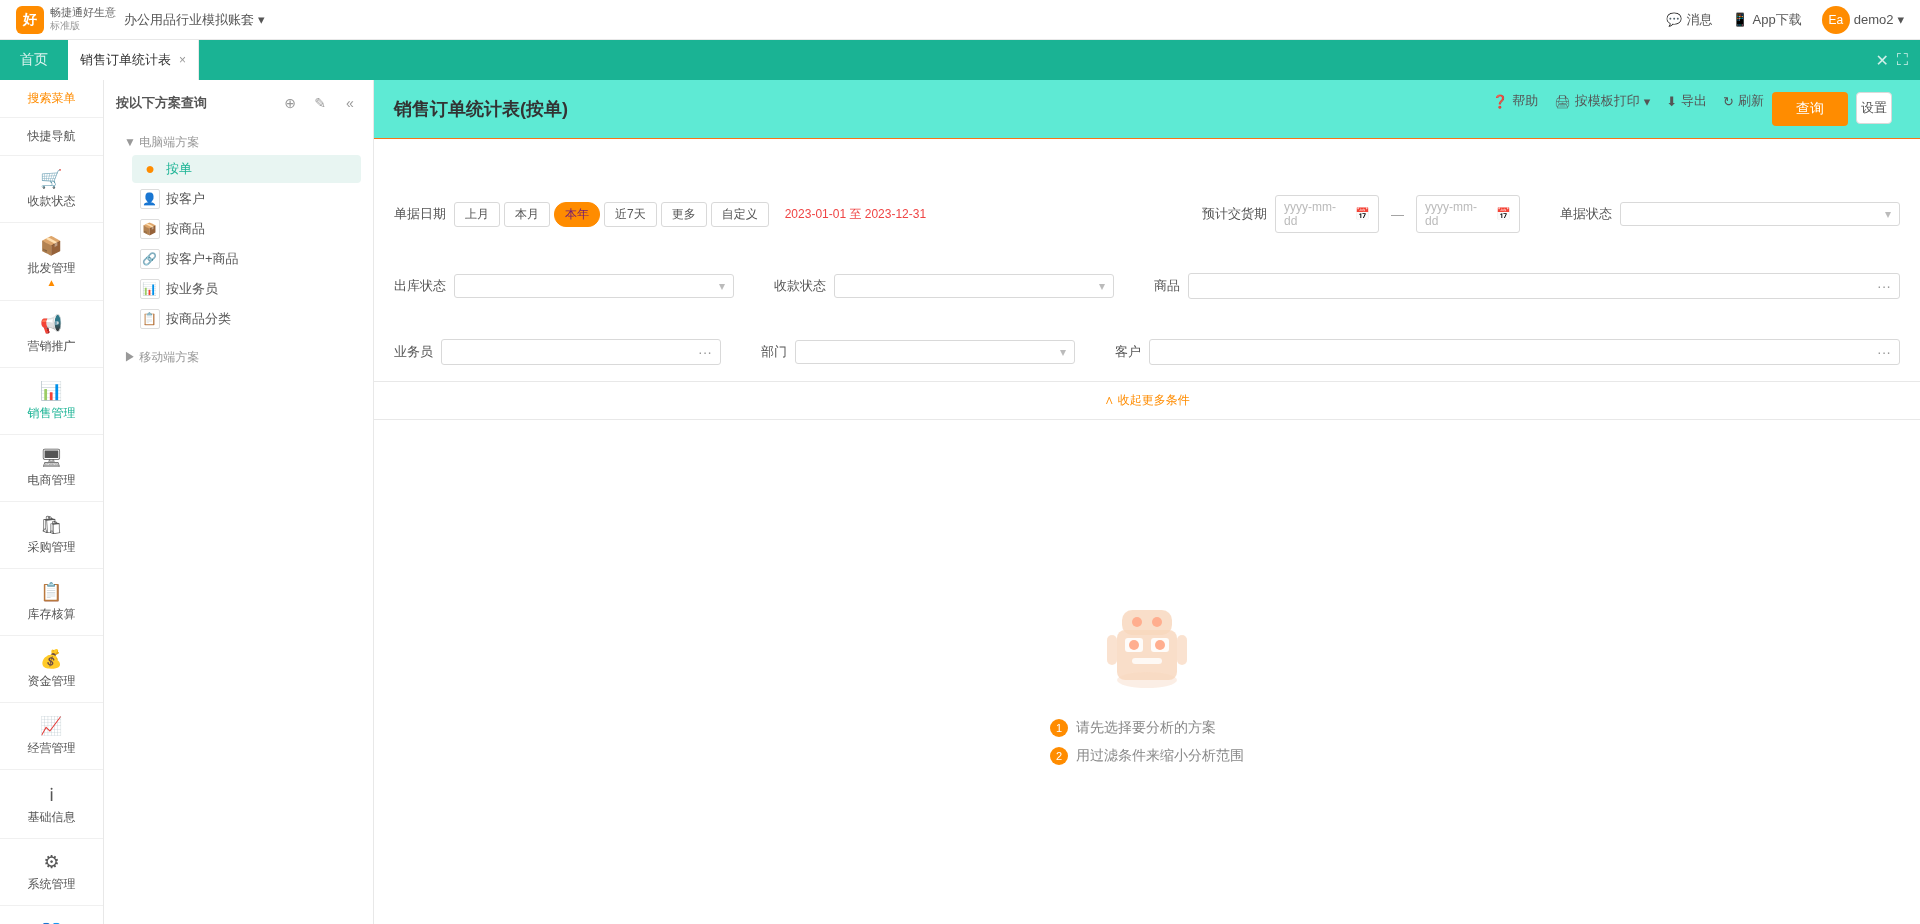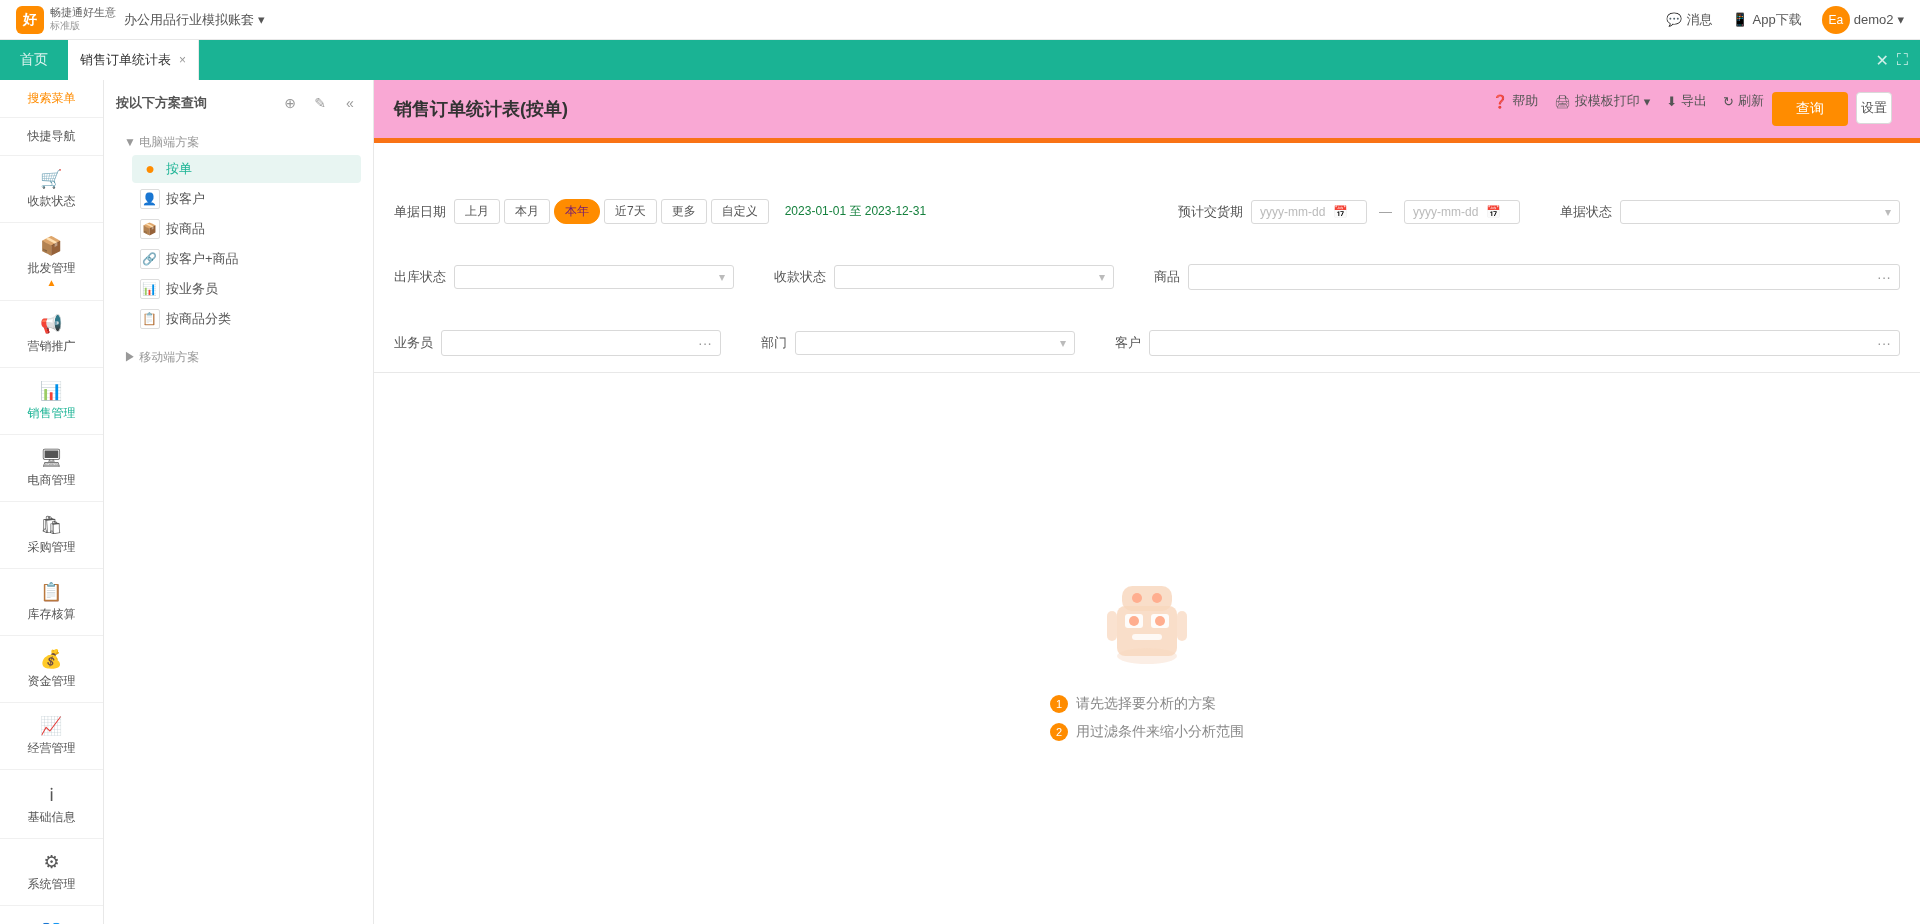--- a/index.html
+++ b/index.html
@@ -47,39 +47,39 @@
     .left-panel-action { width: 22px; height: 22px; display: flex; align-items: center; justify-content: center; color: #999; cursor: pointer; font-size: 14px; border-radius: 3px; }
     .tree-child { padding-left: 16px; }
     .tree-child-node { padding: 4px 8px; cursor: pointer; display: flex; align-items: center; gap: 6px; font-size: 13px; color: #555; border-radius: 4px; margin-bottom: 2px; }
     .tree-child-node .node-icon { width: 20px; height: 20px; display: flex; align-items: center; justify-content: center; color: #999; font-size: 12px; border: 1px solid #ddd; border-radius: 2px; }
     .tree-section-title { font-size: 12px; color: #999; padding: 8px 8px 4px; }
 
     
     .right-panel { flex: 1; display: flex; flex-direction: column; overflow: hidden; background: #f5f5f5; }
 
     
-    .page-header { background: #f9a8d4; padding: 12px 20px 0; border-bottom: 5px solid #f97316; flex-shrink: 0; }
+    .page-header { background: #5eead4; padding: 12px 20px 0; border-bottom: 1px solid #f97316; flex-shrink: 0; }
     .page-title-row { display: flex; align-items: center; justify-content: space-between; padding-bottom: 12px; }
     .page-title { font-size: 18px; font-weight: 600; color: #333; }
     .page-actions { display: flex; align-items: center; gap: 16px; }
     .page-action-btn { display: flex; align-items: center; gap: 4px; color: #555; font-size: 13px; cursor: pointer; }
     .query-btn { background: #ff8c00; color: white; border: none; padding: 8px 24px; border-radius: 4px; cursor: pointer; font-size: 14px; }
     .settings-btn { background: #fff; color: #555; border: 1px solid #d9d9d9; padding: 6px 4px; border-radius: 4px; cursor: pointer; font-size: 13px; }
 
     
     .filter-area { background: #fff; padding: 16px 20px; border-bottom: 1px solid #e8e8e8; }
     .filter-row { display: flex; align-items: center; gap: 16px; margin-bottom: 14px; flex-wrap: wrap; margin-top: 40px; }
     .filter-row:last-child { margin-bottom: 0; }
     .filter-item { display: flex; align-items: center; gap: 8px; }
     .filter-label { font-size: 13px; color: #555; white-space: nowrap; flex-shrink: 0; }
     .date-btn-group { display: flex; gap: 4px; align-items: flex-end; }
     .date-btn { padding: 3px 10px; border: 1px solid #d9d9d9; border-radius: 3px; background: #fff; font-size: 12px; color: #555; cursor: pointer; }
     .date-btn.active { background: #ff8c00; color: #701a75; border-color: #ff8c00; border-radius: 12px; }
-    .date-range-text { font-size: 12px; color: #15803d; }
-    .date-input { border: 1px solid #d9d9d9; border-radius: 3px; padding: 4px 8px; font-size: 12px; color: #bbb; width: 116px; display: flex; align-items: center; gap: 4px; background: #fff; cursor: pointer; }
+    .date-range-text { font-size: 12px; color: #ef4444; }
+    .date-input { border: 1px solid #d9d9d9; border-radius: 3px; padding: 4px 8px; font-size: 12px; color: #bbb; width: 104px; display: flex; align-items: center; gap: 4px; background: #fff; cursor: pointer; }
     .date-separator { color: #999; margin: 0 4px; }
     .select-input { border: 1px solid #d9d9d9; border-radius: 3px; padding: 4px 8px; font-size: 13px; color: #999; min-width: 200px; display: flex; align-items: center; justify-content: space-between; background: #fff; cursor: pointer; }
     .select-input.wide { min-width: 280px; }
     .select-input .arrow { color: #bbb; font-size: 12px; }
     .select-input .dots { color: #999; font-size: 14px; }
 
     
     .collapse-bar { text-align: center; padding: 10px; cursor: pointer; color: #ff8c00; font-size: 12px; background: #fff; border-bottom: 1px solid #e8e8e8; }
 
     
@@ -360,20 +360,23 @@
           <div class="filter-item" style="margin-left:24px; flex:1;">
             <span class="filter-label">客户</span>
             <div class="select-input" style="flex:1; min-width:280px;">
               <span style="color:#ccc;"></span>
               <span class="dots">···</span>
             </div>
           </div>
         </div>
       </div>
 
+      <div class="collapse-bar">
+        <span>∧ 收起更多条件</span>
+      </div>
 
       <div class="empty-state">
         <div>
           
           <svg width="120" height="120" viewBox="0 0 120 120" opacity="0.7">
             <ellipse cx="60" cy="100" rx="30" ry="8" fill="#f5d0b5" opacity="0.5"></ellipse>
             <rect x="30" y="50" width="60" height="50" rx="8" fill="#f5c5a0" opacity="0.8"></rect>
             <rect x="38" y="58" width="18" height="14" rx="3" fill="#fff" opacity="0.9"></rect>
             <rect x="64" y="58" width="18" height="14" rx="3" fill="#fff" opacity="0.9"></rect>
             <circle cx="47" cy="65" r="5" fill="#ff8c60"></circle>

